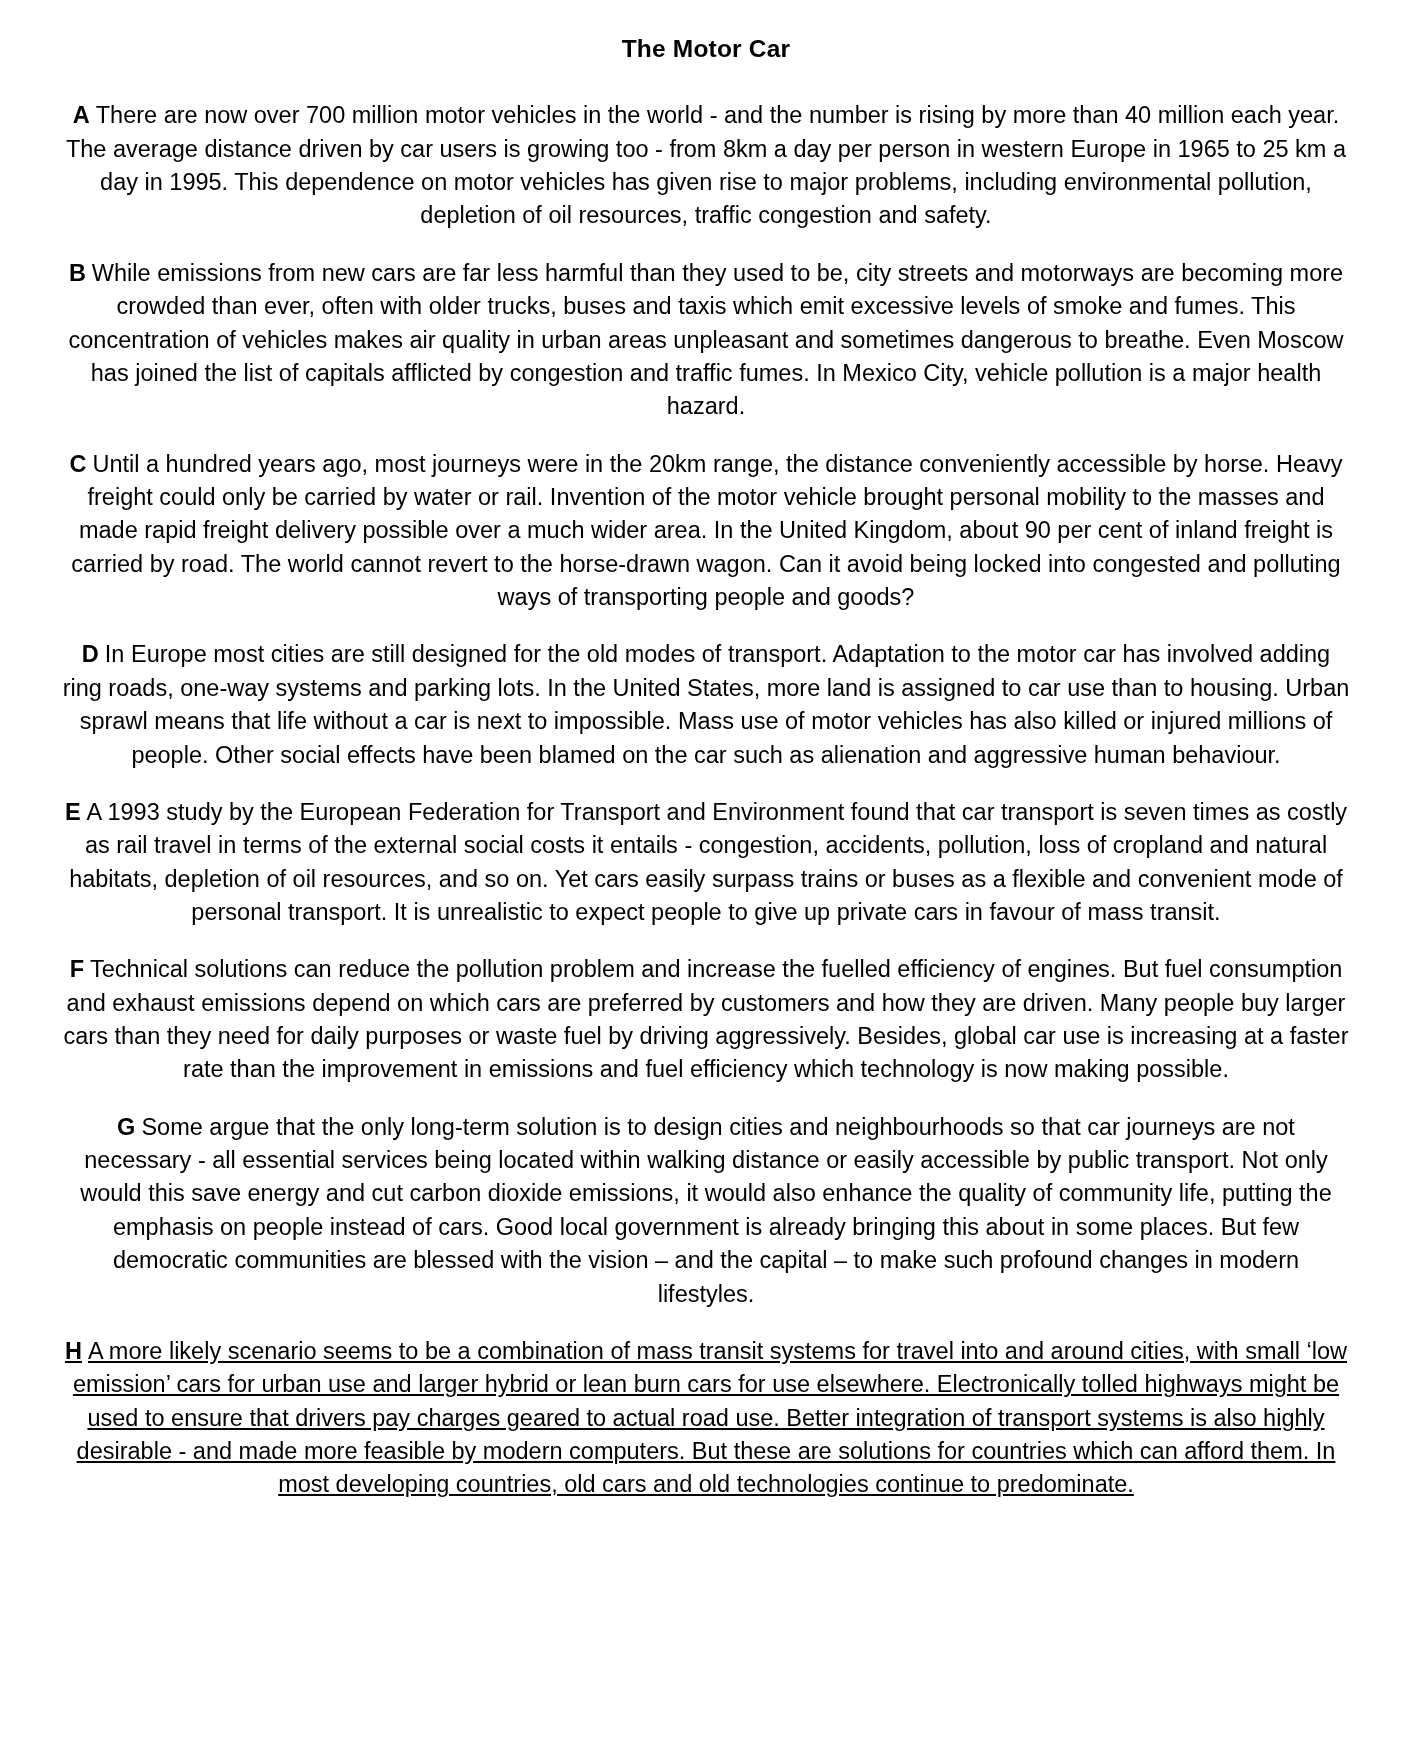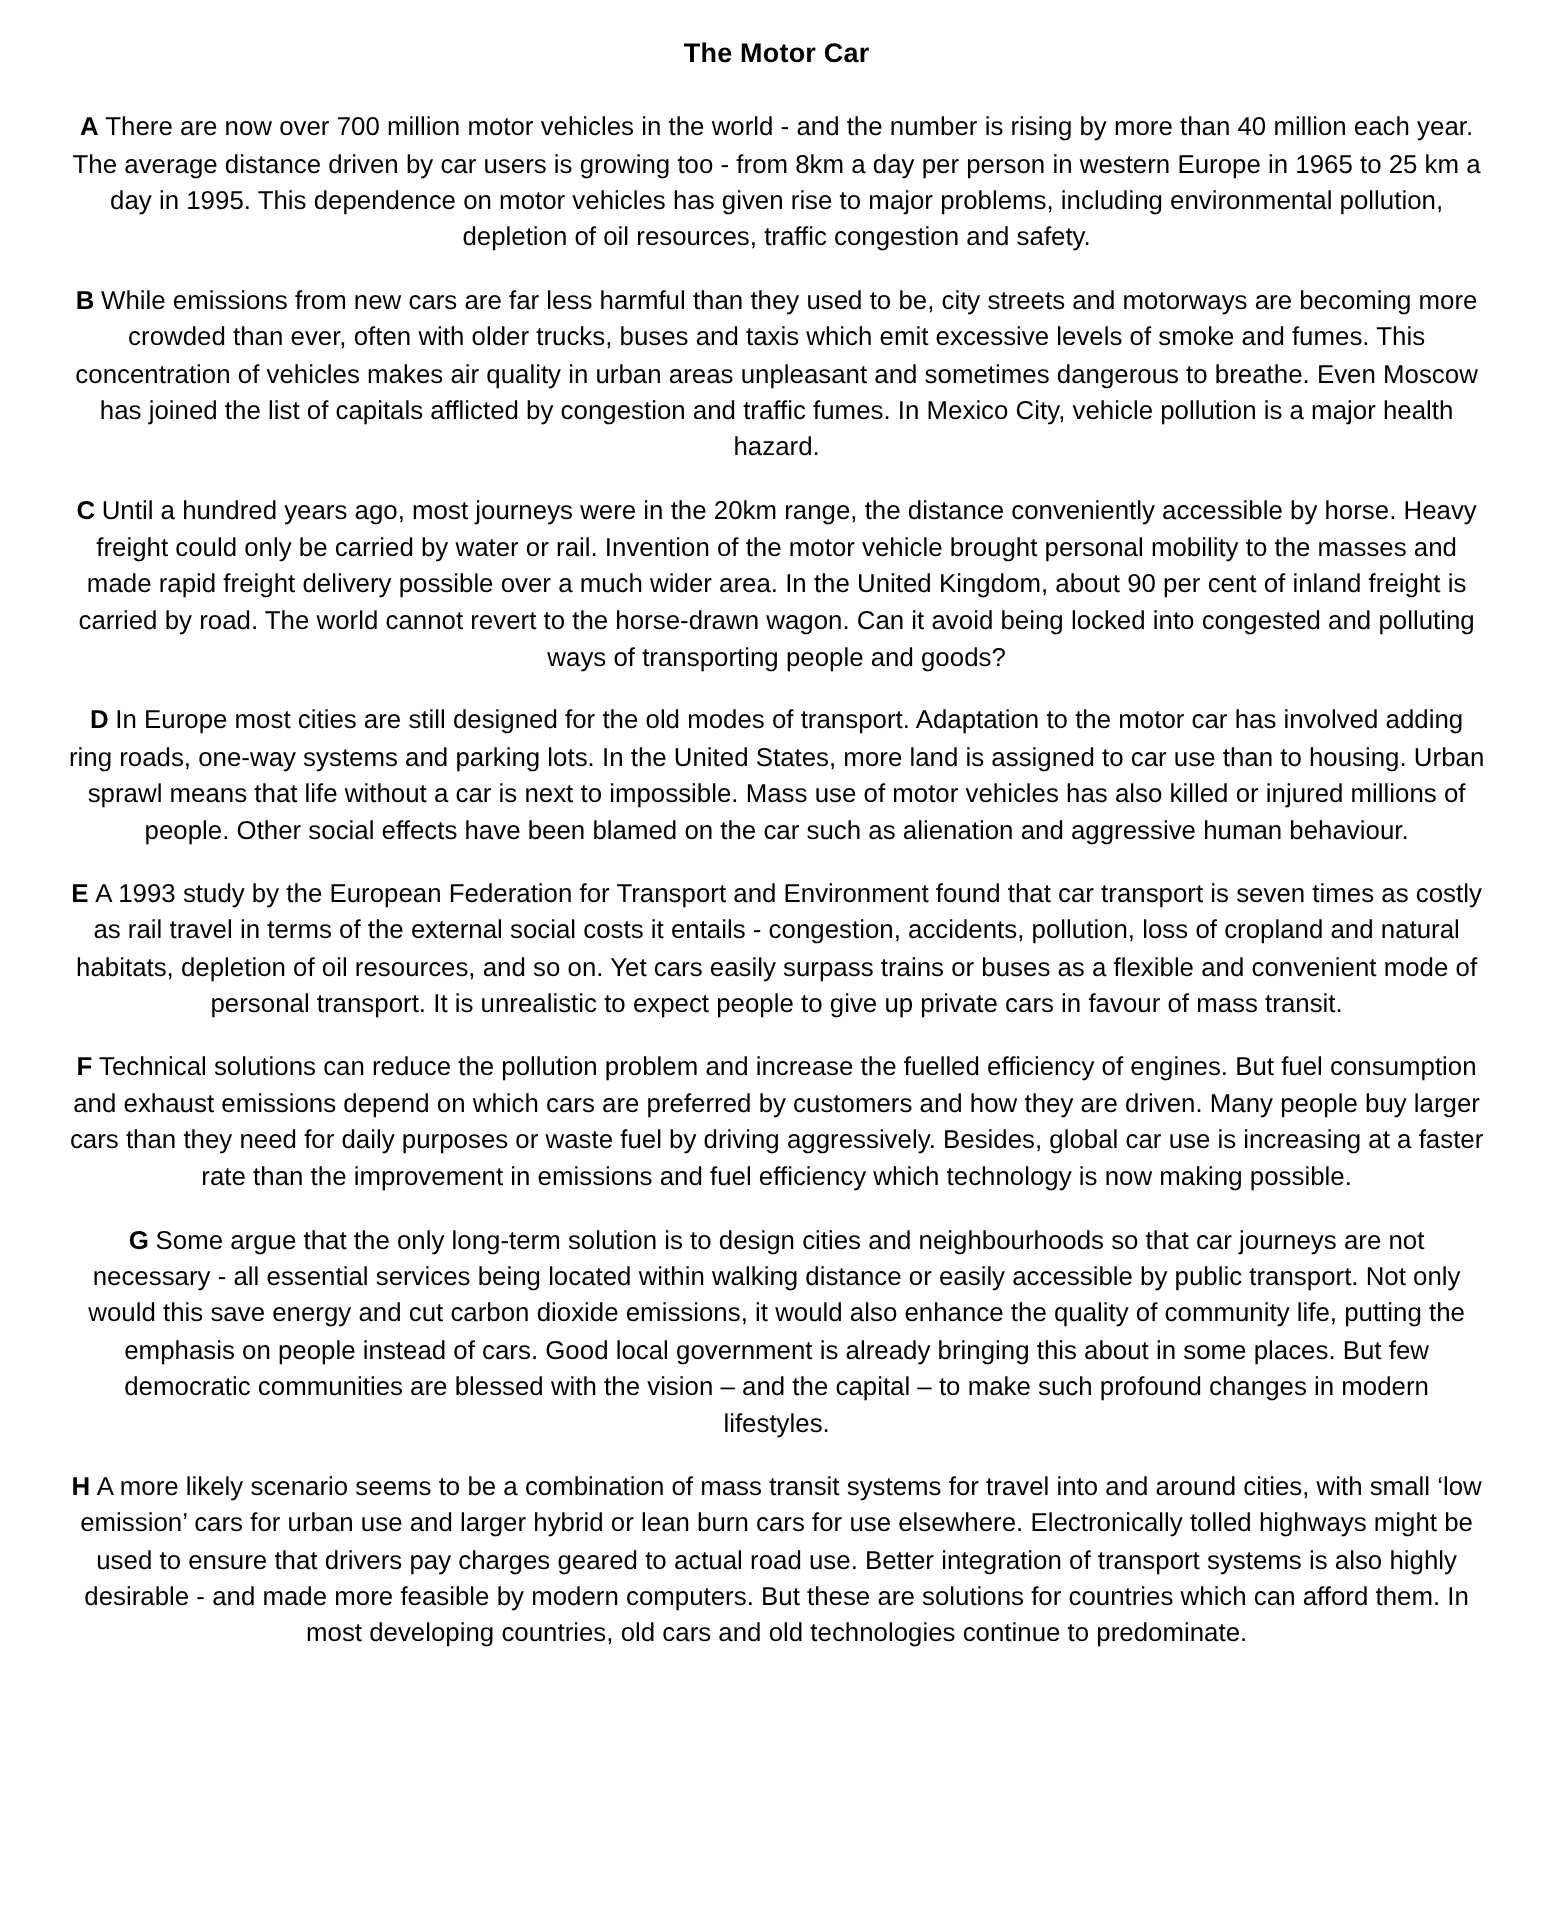--- a/index.html
+++ b/index.html
@@ -32,20 +32,21 @@
     line-height: 1.42;
     margin: 0 0 24px 0;
     text-align: center;
   }
   .para .label {
     font-weight: bold;
     margin-right: 6px;
   }
   .para:last-child {
     margin-bottom: 0;
+    text-decoration: underline;
   }
 </style>
 </head>
 <body>
 
 <div class="page">
   <h1 class="doc-title">The Motor Car</h1>
 
   <p class="para">
     <span class="label">A</span><span>There are now over 700 million motor vehicles in the world - and the number is rising by more than 40 million each year.  The average distance driven by car users is growing too - from 8km a day per person in western Europe in 1965 to 25 km a day in 1995. This dependence on motor vehicles has given rise to major problems, including environmental pollution, depletion of oil resources, traffic congestion and safety.</span>

